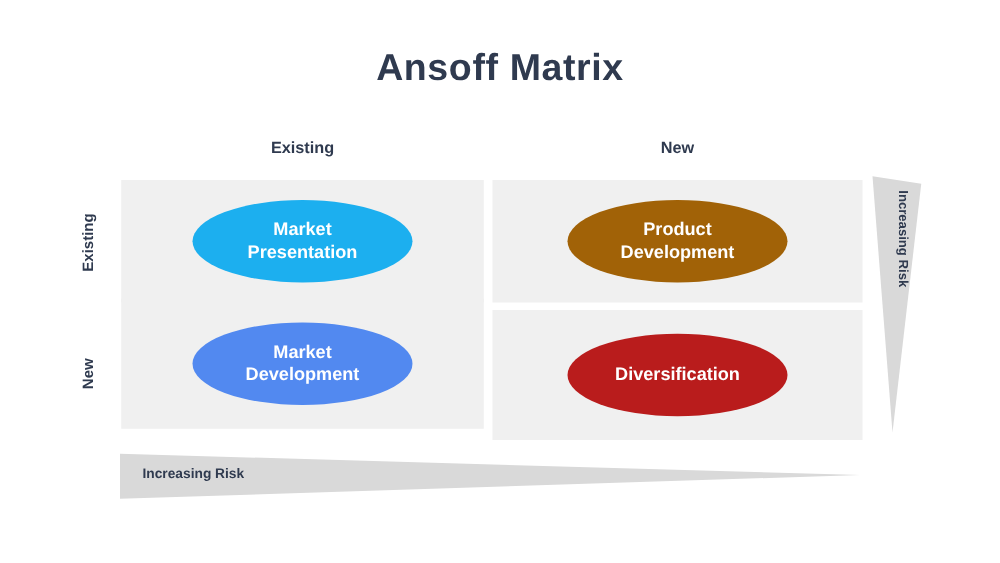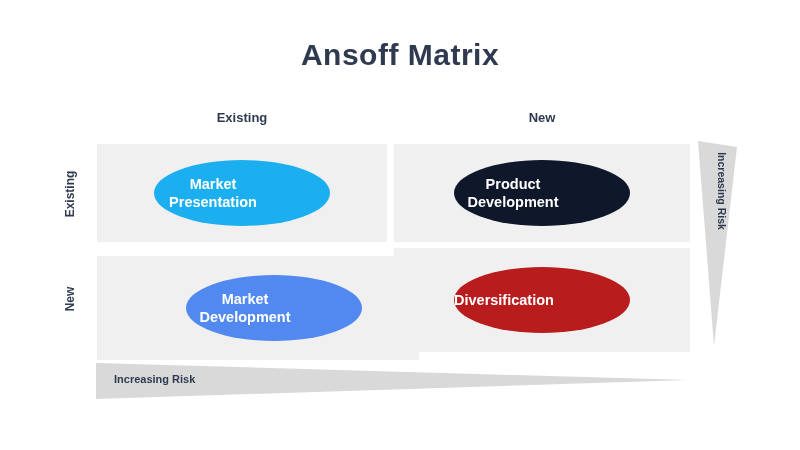--- a/index.html
+++ b/index.html
@@ -35,26 +35,26 @@
   }
   .row-header.existing{top:187px;}
   .row-header.new{top:292px;}
 
   .cell{
     position:absolute;background:#F0F0F0;
     display:flex;align-items:center;justify-content:center;
   }
   .cell.tl{left:97px;top:144px;width:290px;height:98px;}
   .cell.tr{left:394px;top:144px;width:296px;height:98px;}
-  .cell.bl{left:97px;top:256px;width:290px;height:104px;padding-left:32px;}
+  .cell.bl{left:97px;top:239px;width:290px;height:104px;}
   .cell.br{left:394px;top:248px;width:296px;height:104px;}
 
   .ellipse{
     width:176px;height:66px;border-radius:50%;
-    display:flex;align-items:center;justify-content:flex-start;
+    display:flex;align-items:center;justify-content:center;
   }
   .ellipse .lbl{
     max-width:118px;
     text-align:center;
     color:#ffffff;font-size:14.5px;font-weight:bold;line-height:1.25;
   }
 
   .wedge-svg{position:absolute;left:0;top:0;width:800px;height:450px;pointer-events:none;}
 
   .h-risk-label{
@@ -84,21 +84,21 @@
   <div class="row-header existing">Existing</div>
   <div class="row-header new">New</div>
 
   <div class="cell tl">
     <div class="ellipse" style="background-color: rgb(28, 175, 239);">
       <div class="lbl">Market Presentation</div>
     </div>
   </div>
 
   <div class="cell tr">
-    <div class="ellipse" style="background-color: #0f172a;">
+    <div class="ellipse" style="background-color: #a16207;">
       <div class="lbl">Product Development</div>
     </div>
   </div>
 
   <div class="cell bl">
     <div class="ellipse" style="background-color: rgb(82, 137, 240);">
       <div class="lbl">Market Development</div>
     </div>
   </div>
 

